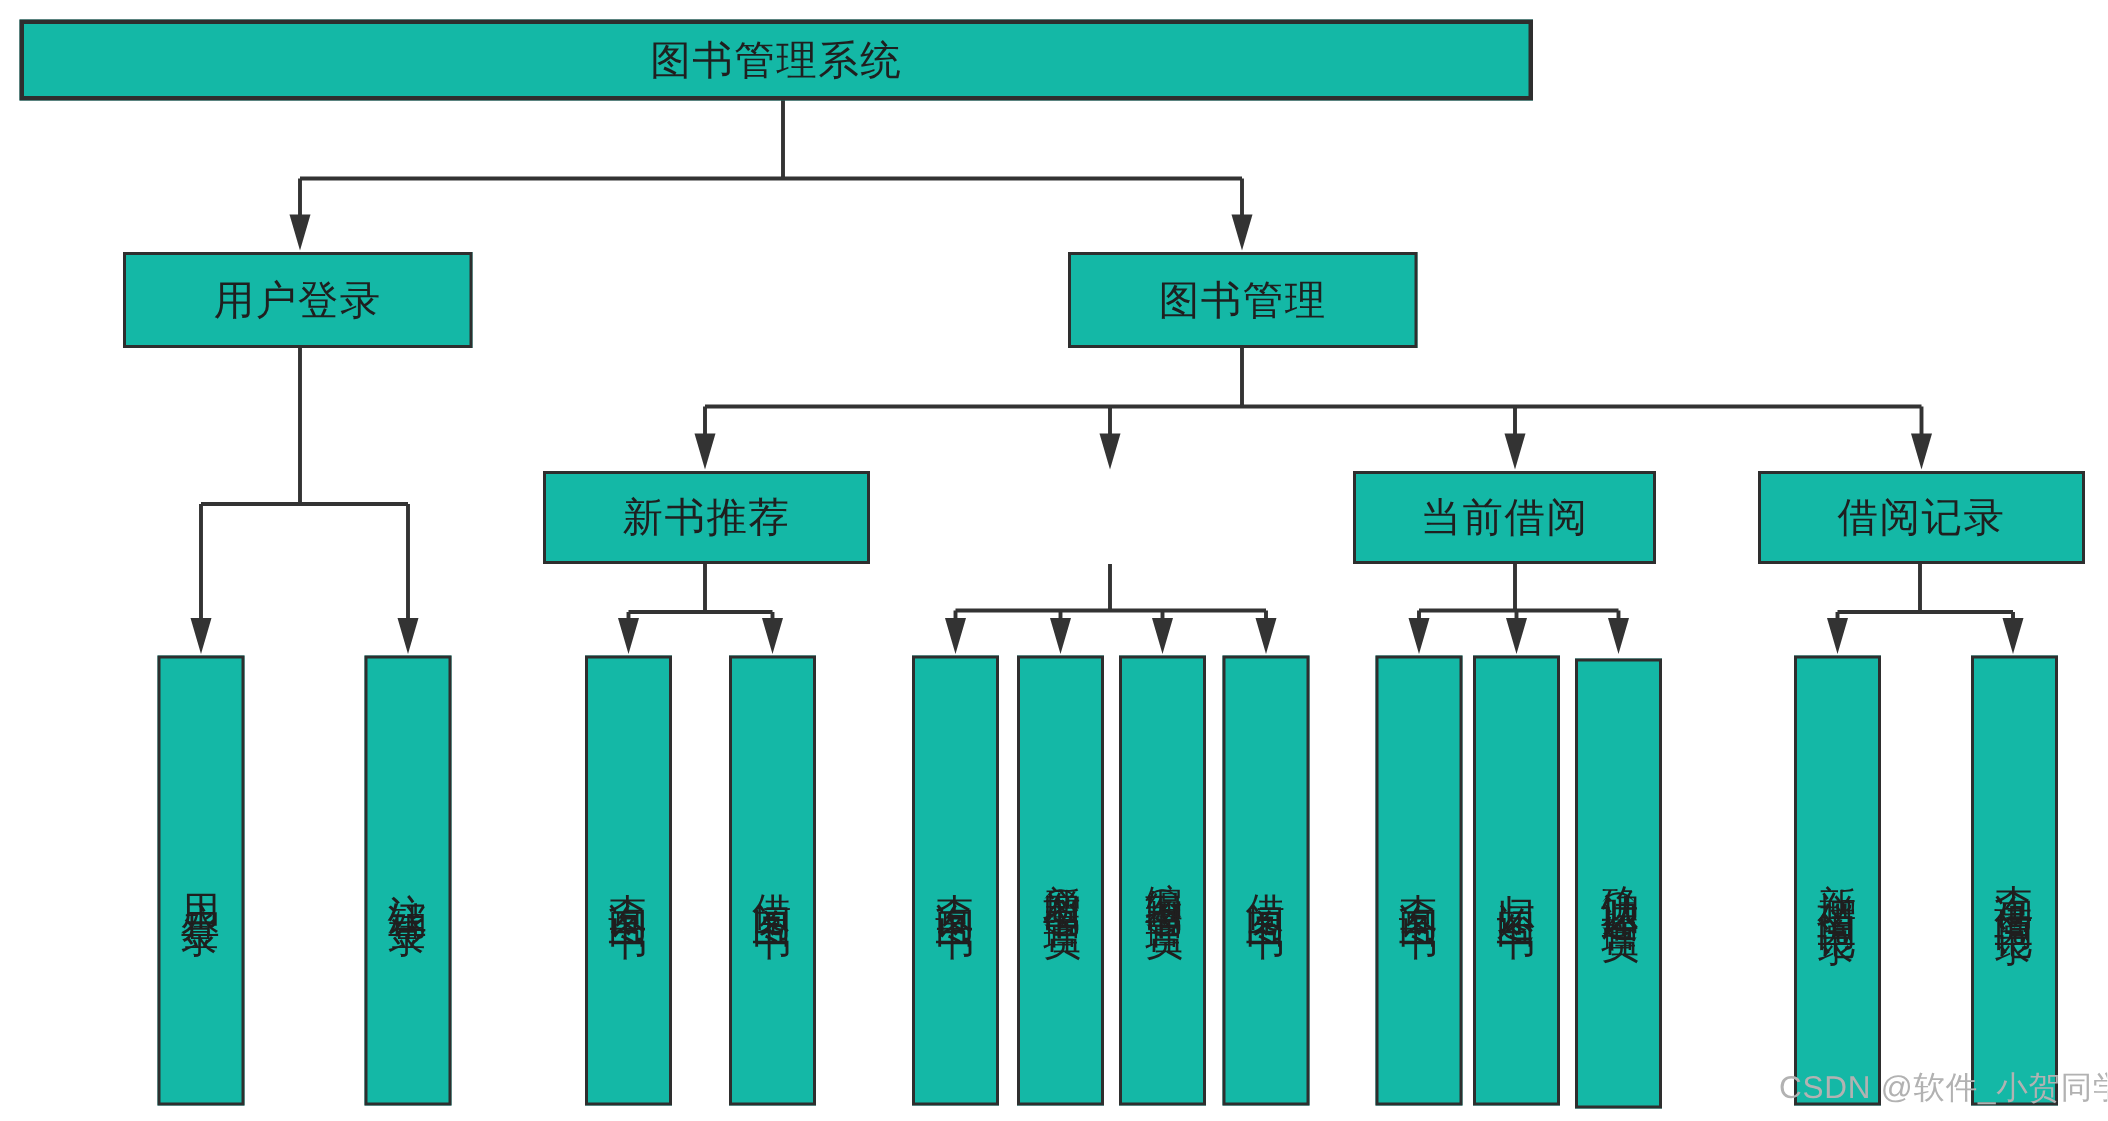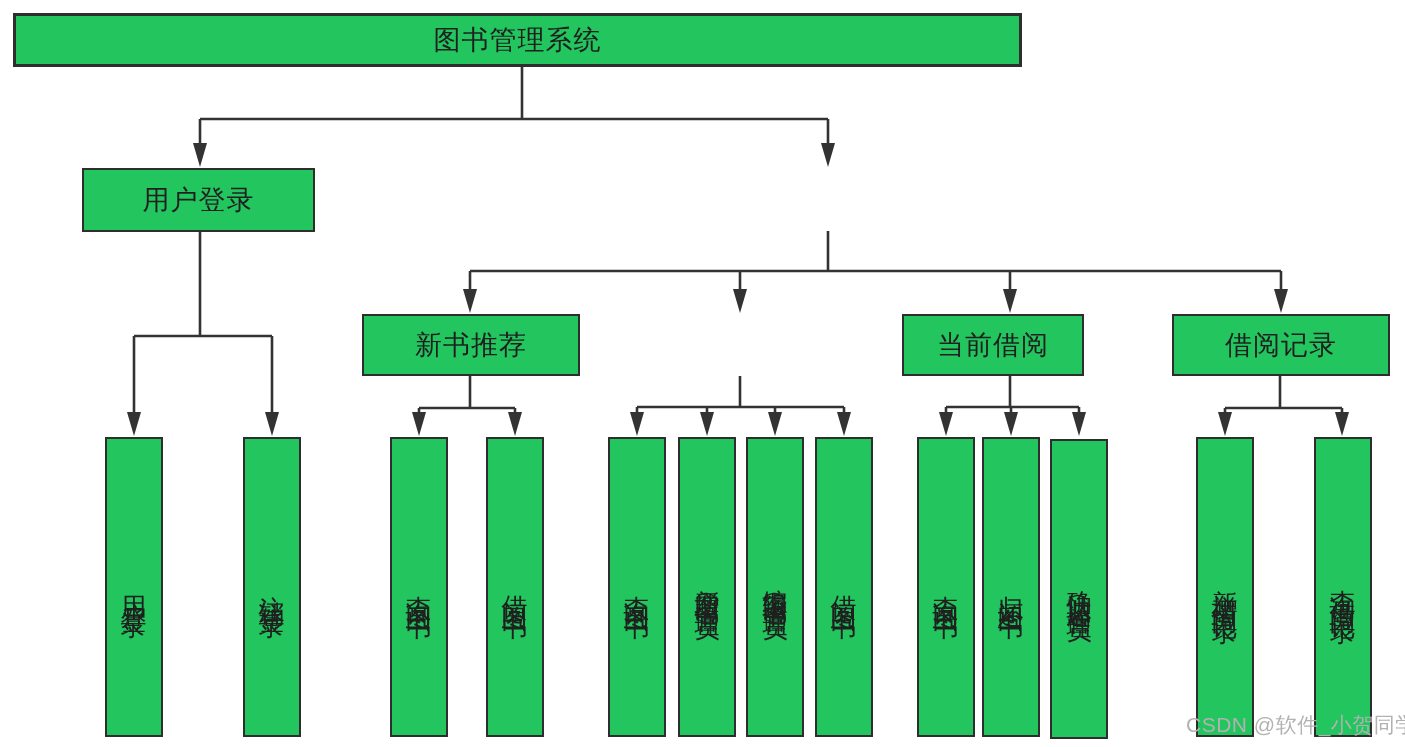--- a/index.html
+++ b/index.html
@@ -8,21 +8,21 @@
     width:1405px;height:747px;
     background:#ffffff;
     font-family:"Liberation Sans","DejaVu Sans",sans-serif;
     color:#1f1f1f;
     overflow:hidden;
   }
   #edges{position:absolute;left:0;top:0;z-index:1;}
   .box{
     position:absolute;
     box-sizing:border-box;
-    background:#22c55e;
+    background:#14b8a6;
     border:2.5px solid #2e2e2e;
     display:flex;
     align-items:center;
     justify-content:center;
     z-index:2;
   }
   .root{border-width:3px;}
   .hlabel{font-size:27px;letter-spacing:1px;white-space:nowrap;}
   .leaf .vlabel{
     writing-mode:vertical-rl;
@@ -87,25 +87,28 @@
     </g>
   </svg>
 
   <div class="box root" style="left:13px;top:13px;width:1009px;height:54px;">
     <span class="hlabel">图书管理系统</span>
   </div>
 
   <div class="box" style="left:82px;top:168px;width:233px;height:64px;">
     <span class="hlabel">用户登录</span>
   </div>
+  <div class="box" style="left:712px;top:168px;width:233px;height:64px;">
+    <span class="hlabel">图书管理</span>
+  </div>
 
   <div class="box" style="left:362px;top:314px;width:218px;height:62px;align-items:center;">
     <span class="hlabel">新书推荐</span>
   </div>
-  <div class="box" style="left:902px;top:314px;width:182px;height:62px;">
+  <div class="box" style="left:902px;top:314px;width:202px;height:62px;">
     <span class="hlabel">当前借阅</span>
   </div>
   <div class="box" style="left:1172px;top:314px;width:218px;height:62px;">
     <span class="hlabel">借阅记录</span>
   </div>
 
   <div class="box leaf" style="left:105px;top:437px;width:58px;height:300px;">
     <span class="vlabel">用户登录</span>
   </div>
   <div class="box leaf" style="left:243px;top:437px;width:58px;height:300px;">

